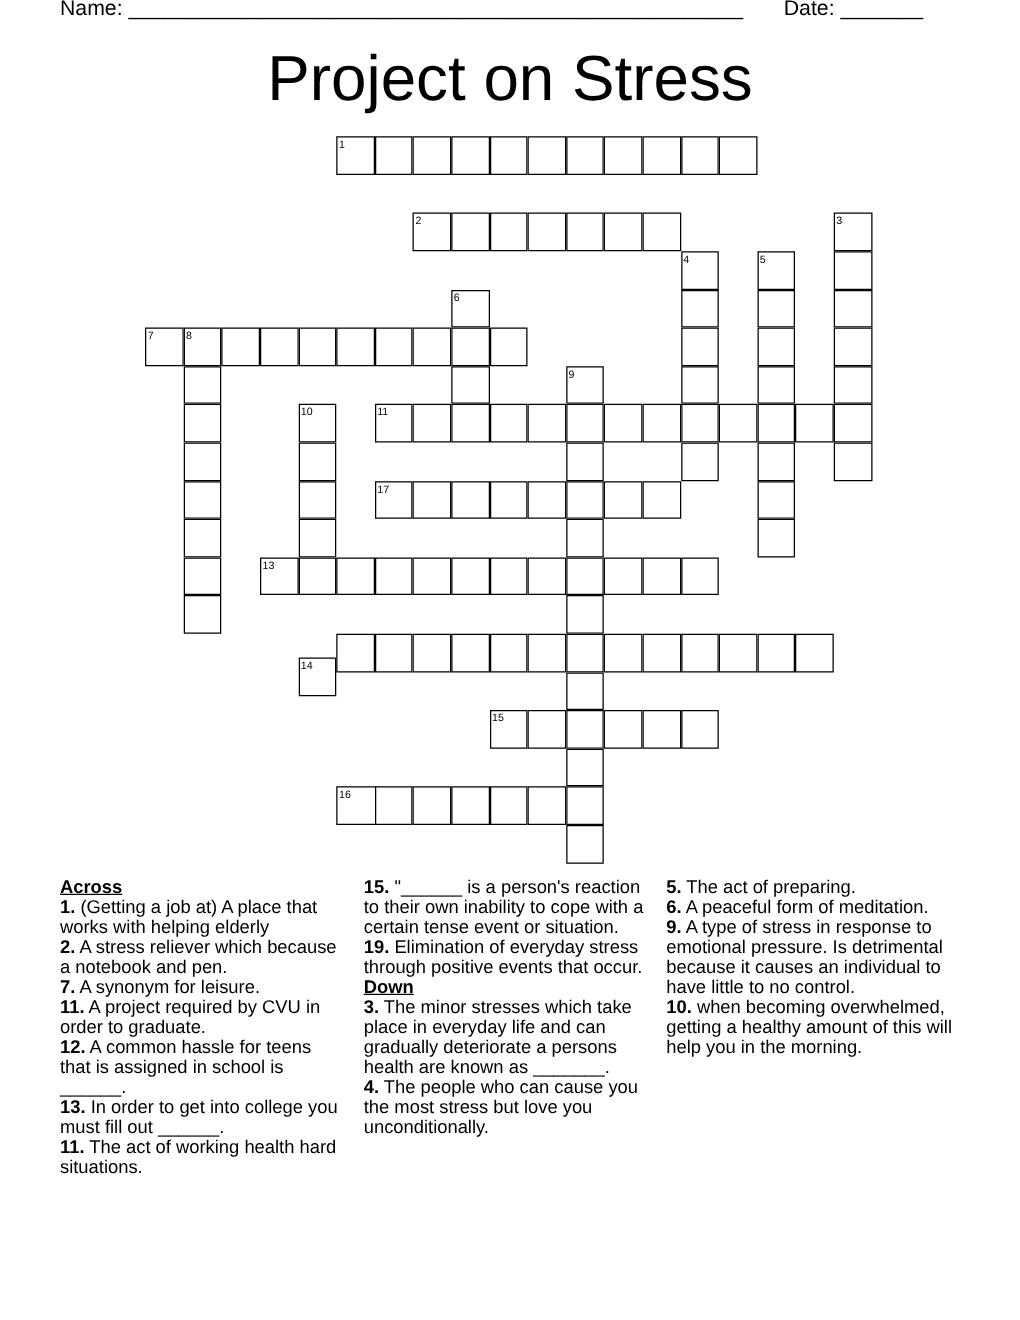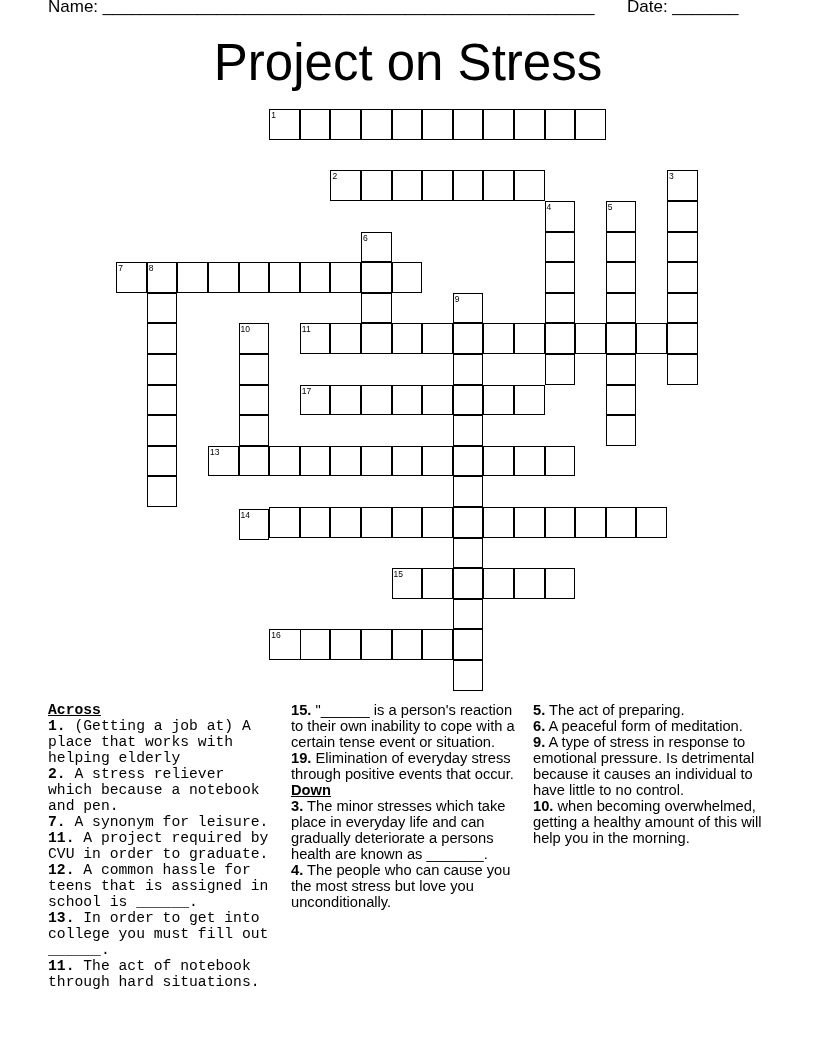--- a/index.html
+++ b/index.html
@@ -8,21 +8,21 @@
   .hdr { position: absolute; top: -3px; font-size: 17px; line-height: 20px; }
   .hdr-name { left: 48px; }
   .hdr-date { left: 627px; }
   .title { position: absolute; top: 32px; left: 0; width: 816px; text-align: center;
            font-size: 51px; line-height: 62px; }
   .grid { position: absolute; left: 117px; top: 110px; width: 620px; height: 590px; }
   .cell { position: absolute; width: 30.6px; height: 30.6px; box-sizing: border-box;
           border: 1.6px solid #000; background: #fff; margin-left: -0.8px; margin-top: -0.8px; }
   .cell .num { position: absolute; left: 1px; top: 0px; font-size: 8.5px; line-height: 10px; }
   .clues { position: absolute; top: 702px; font-size: 14.7px; line-height: 16px; }
-  .col1 { left: 48px; width: 228px; font-family: Liberation Mono, monospace; }
+  .col1 { left: 48px; width: 228px; }
   .col2 { left: 291px; width: 232px; }
   .col3 { left: 533px; width: 240px; }
   .clue { margin: 0; }
   .clue b { font-weight: bold; }
   .sec { font-weight: bold; text-decoration: underline; margin: 0; }
 </style>
 </head>
 <body>
 
 <div class="hdr hdr-name">Name: ____________________________________________________</div>
@@ -151,21 +151,21 @@
     </div>
     <div class="cell" style="left: 153px; top: 336.6px;"></div>
     <div class="cell" style="left: 183.6px; top: 336.6px;"></div>
     <div class="cell" style="left: 214.2px; top: 336.6px;"></div>
     <div class="cell" style="left: 244.8px; top: 336.6px;"></div>
     <div class="cell" style="left: 275.4px; top: 336.6px;"></div>
     <div class="cell" style="left: 306px; top: 336.6px;"></div>
     <div class="cell" style="left: 367.2px; top: 336.6px;"></div>
     <div class="cell" style="left: 397.8px; top: 336.6px;"></div>
     <div class="cell" style="left: 428.4px; top: 336.6px;"></div>
-    <div class="cell" style="left: 122.4px; top: 400px;">
+    <div class="cell" style="left: 122.4px; top: 417px;">
       <span class="num">14</span>
     </div>
     <div class="cell" style="left: 153px; top: 397.8px;"></div>
     <div class="cell" style="left: 183.6px; top: 397.8px;"></div>
     <div class="cell" style="left: 214.2px; top: 397.8px;"></div>
     <div class="cell" style="left: 244.8px; top: 397.8px;"></div>
     <div class="cell" style="left: 275.4px; top: 397.8px;"></div>
     <div class="cell" style="left: 306px; top: 397.8px;"></div>
     <div class="cell" style="left: 367.2px; top: 397.8px;"></div>
     <div class="cell" style="left: 397.8px; top: 397.8px;"></div>
@@ -191,21 +191,21 @@
   </div>
 
 <div class="clues col1">
   <p class="sec">Across</p>
   <p class="clue"><b>1.</b><span> (Getting a job at) A place that works with helping elderly</span></p>
   <p class="clue"><b>2.</b><span> A stress reliever which because a notebook and pen.</span></p>
   <p class="clue"><b>7.</b><span> A synonym for leisure.</span></p>
   <p class="clue"><b>11.</b><span> A project required by CVU in order to graduate.</span></p>
   <p class="clue"><b>12.</b><span> A common hassle for teens that is assigned in school is ______.</span></p>
   <p class="clue"><b>13.</b><span> In order to get into college you must fill out ______.</span></p>
-  <p class="clue"><b>11.</b><span> The act of notebook through hard situations.</span></p>
+  <p class="clue"><b>11.</b><span> The act of working health hard situations.</span></p>
 </div>
 
 <div class="clues col2">
   <p class="clue"><b>15.</b><span> "______ is a person's reaction to their own inability to cope with a certain tense event or situation.</span></p>
   <p class="clue"><b>19.</b><span> Elimination of everyday stress through positive events that occur.</span></p>
   <p class="sec">Down</p>
   <p class="clue"><b>3.</b><span> The minor stresses which take place in everyday life and can gradually deteriorate a persons health are known as _______.</span></p>
   <p class="clue"><b>4.</b><span> The people who can cause you the most stress but love you unconditionally.</span></p>
 </div>
 

